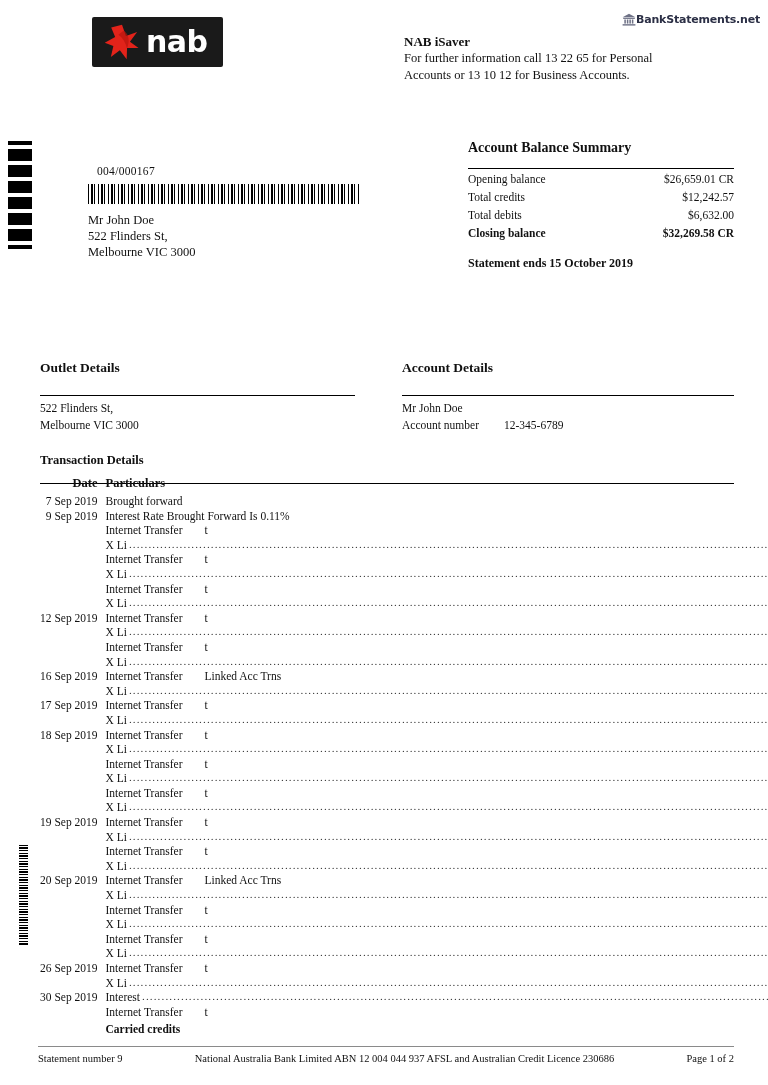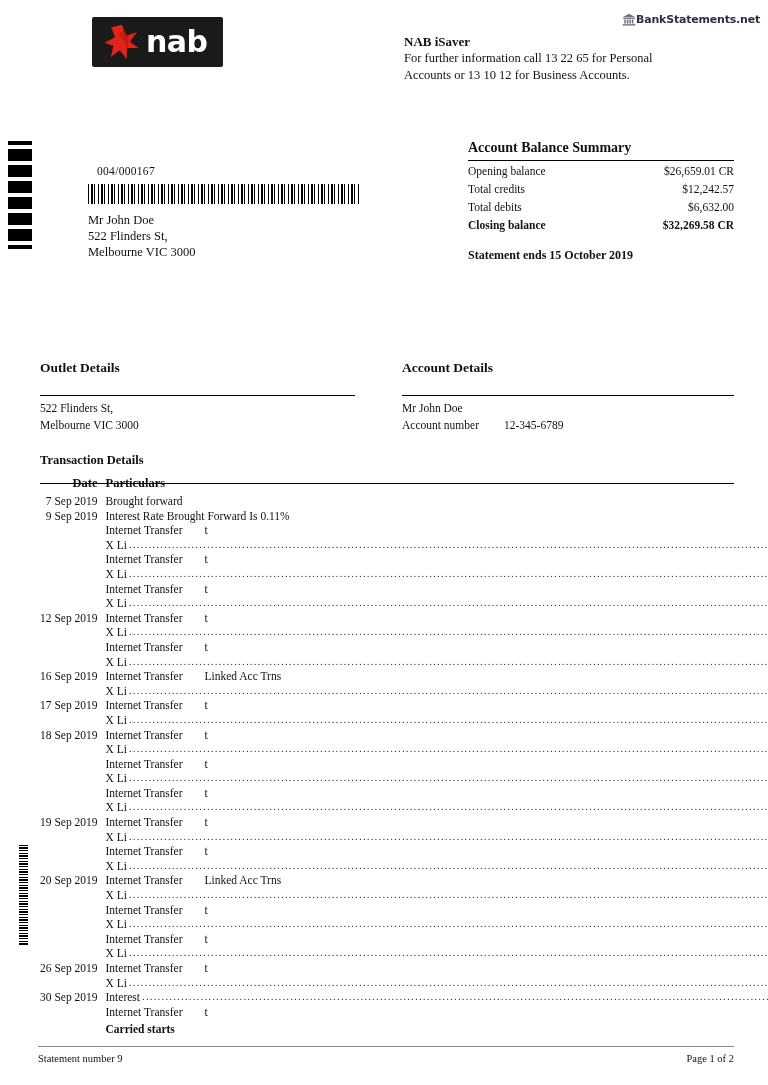--- a/index.html
+++ b/index.html
@@ -150,21 +150,21 @@
   
   .abs-block {
     position: absolute;
     left: 468px;
     top: 140px;
     width: 266px;
   }
   .abs-title {
     font-size: 14px;
     font-weight: 700;
-    padding-bottom: 4px;
+    padding-bottom: 12px;
     border-bottom: 1.3px solid #000;
   }
   .abs-row {
     display: flex;
     justify-content: space-between;
     font-size: 11.5px;
     line-height: 16px;
     margin-top: 2px;
   }
   .abs-row .v { text-align: right; min-width: 105px; }
@@ -705,26 +705,27 @@
             <div class="particulars-inner">
               <span class="p-main">Internet Transfer</span>
               <span class="p-sub">t</span>
             </div>
           </td>
         </tr>
         <tr class="bold-row cf-row">
           <td class="c-date"></td>
           <td class="c-part">
             <div class="particulars-inner">
-              <span class="p-main">Carried starts</span>
+              <span class="p-main">Carried credits</span>
             </div>
           </td>
         </tr>
       </tbody>
   </table>
 
   <div class="footer-rule"></div>
   <div class="footer">
     <span>Statement number 9</span>
+    <span class="mid">National Australia Bank Limited ABN 12 004 044 937 AFSL and Australian Credit Licence 230686</span>
     <span>Page 1 of 2</span>
   </div>
 
 </div>
 
 </body></html>

